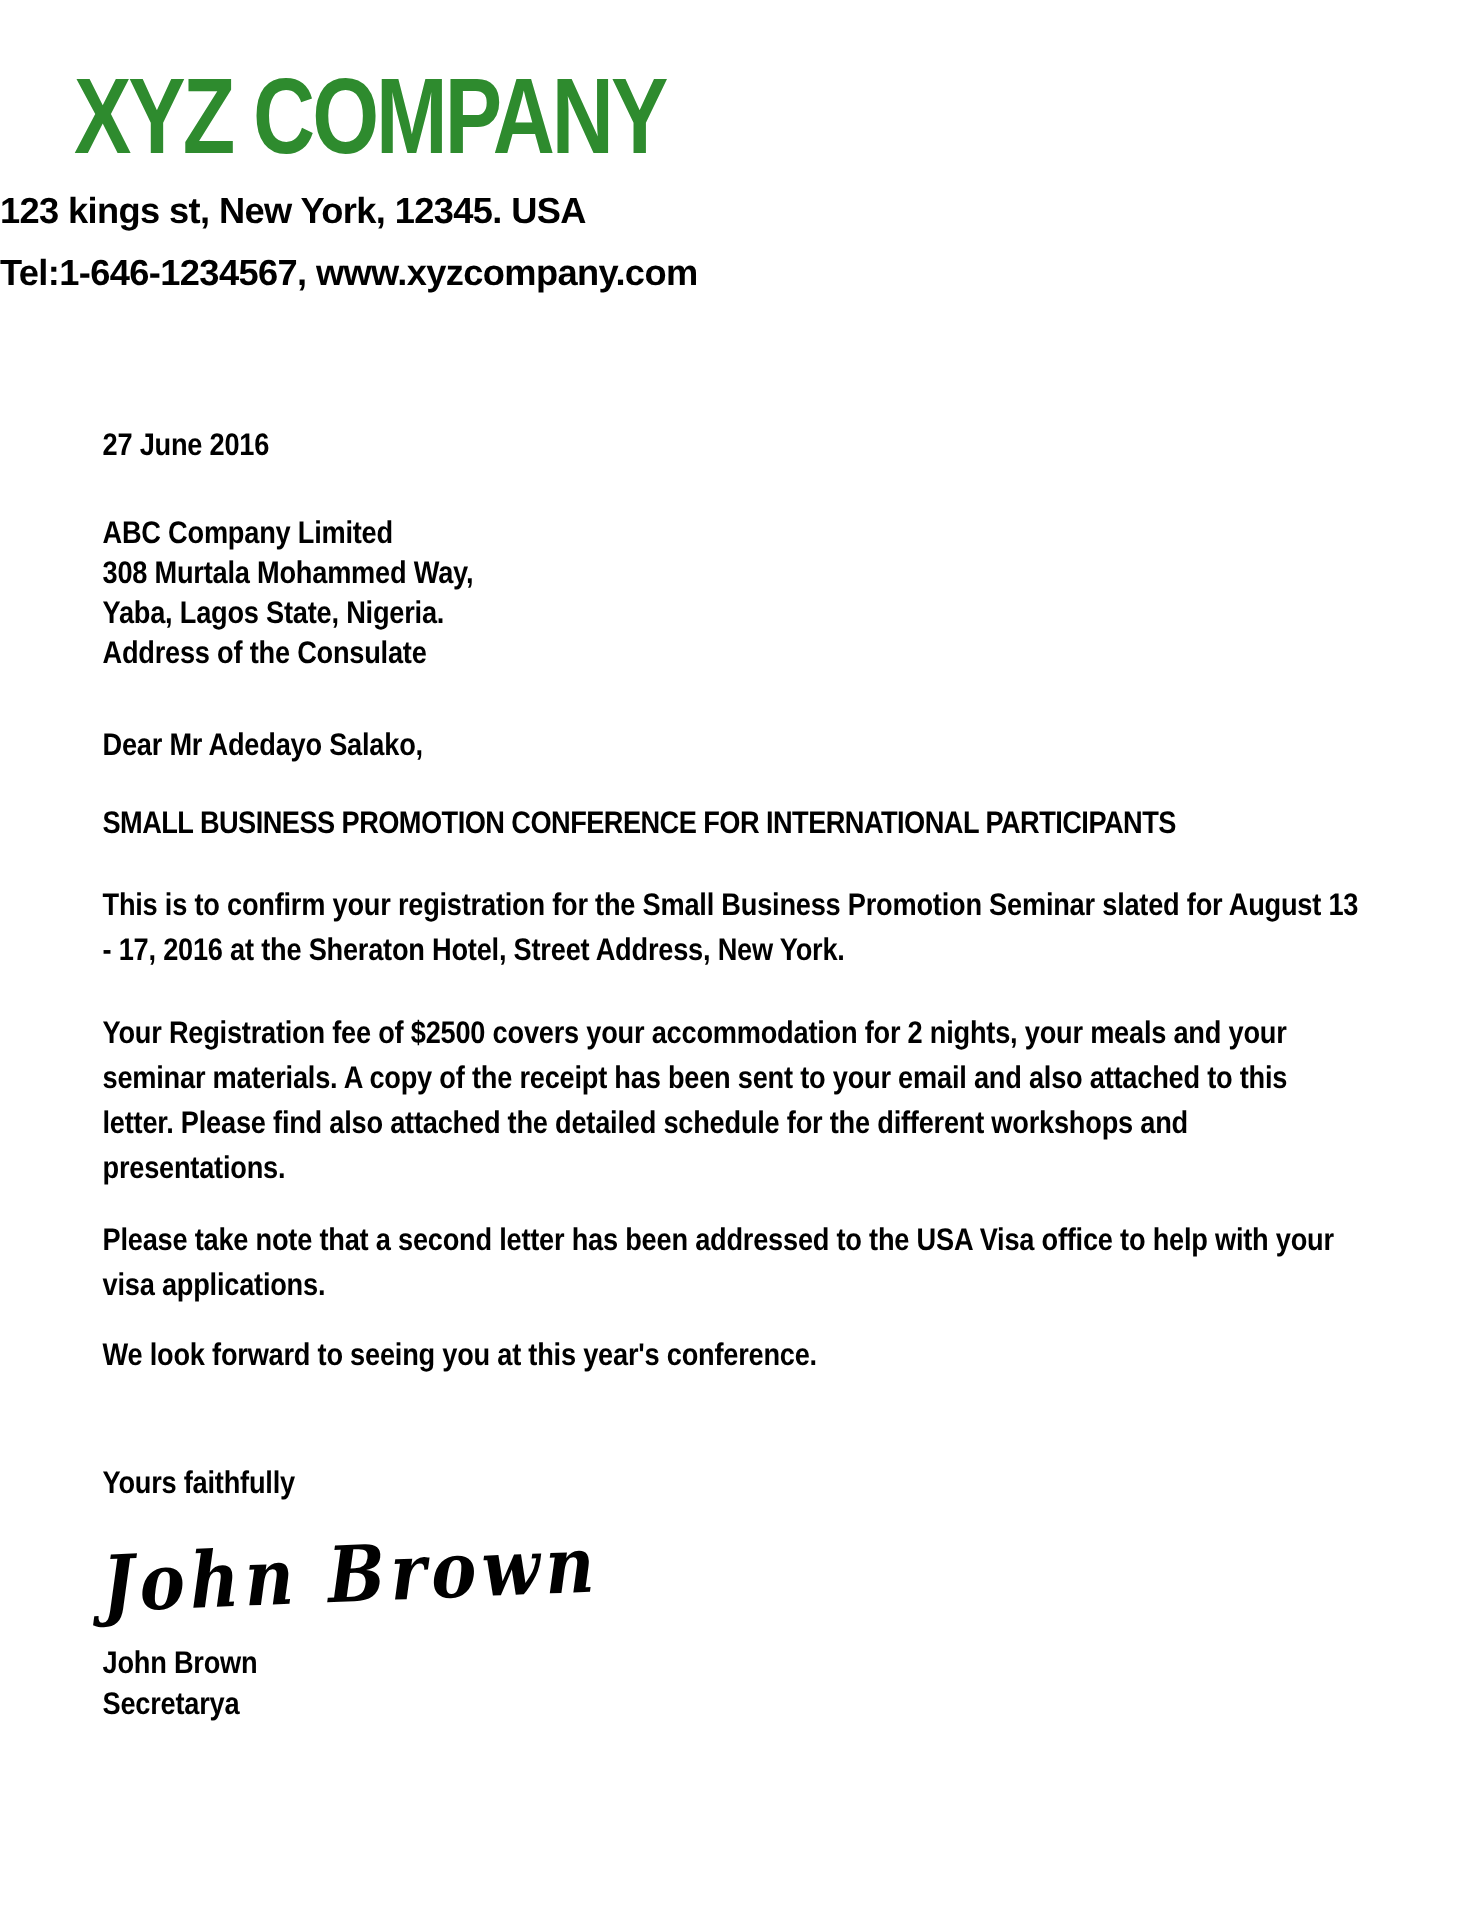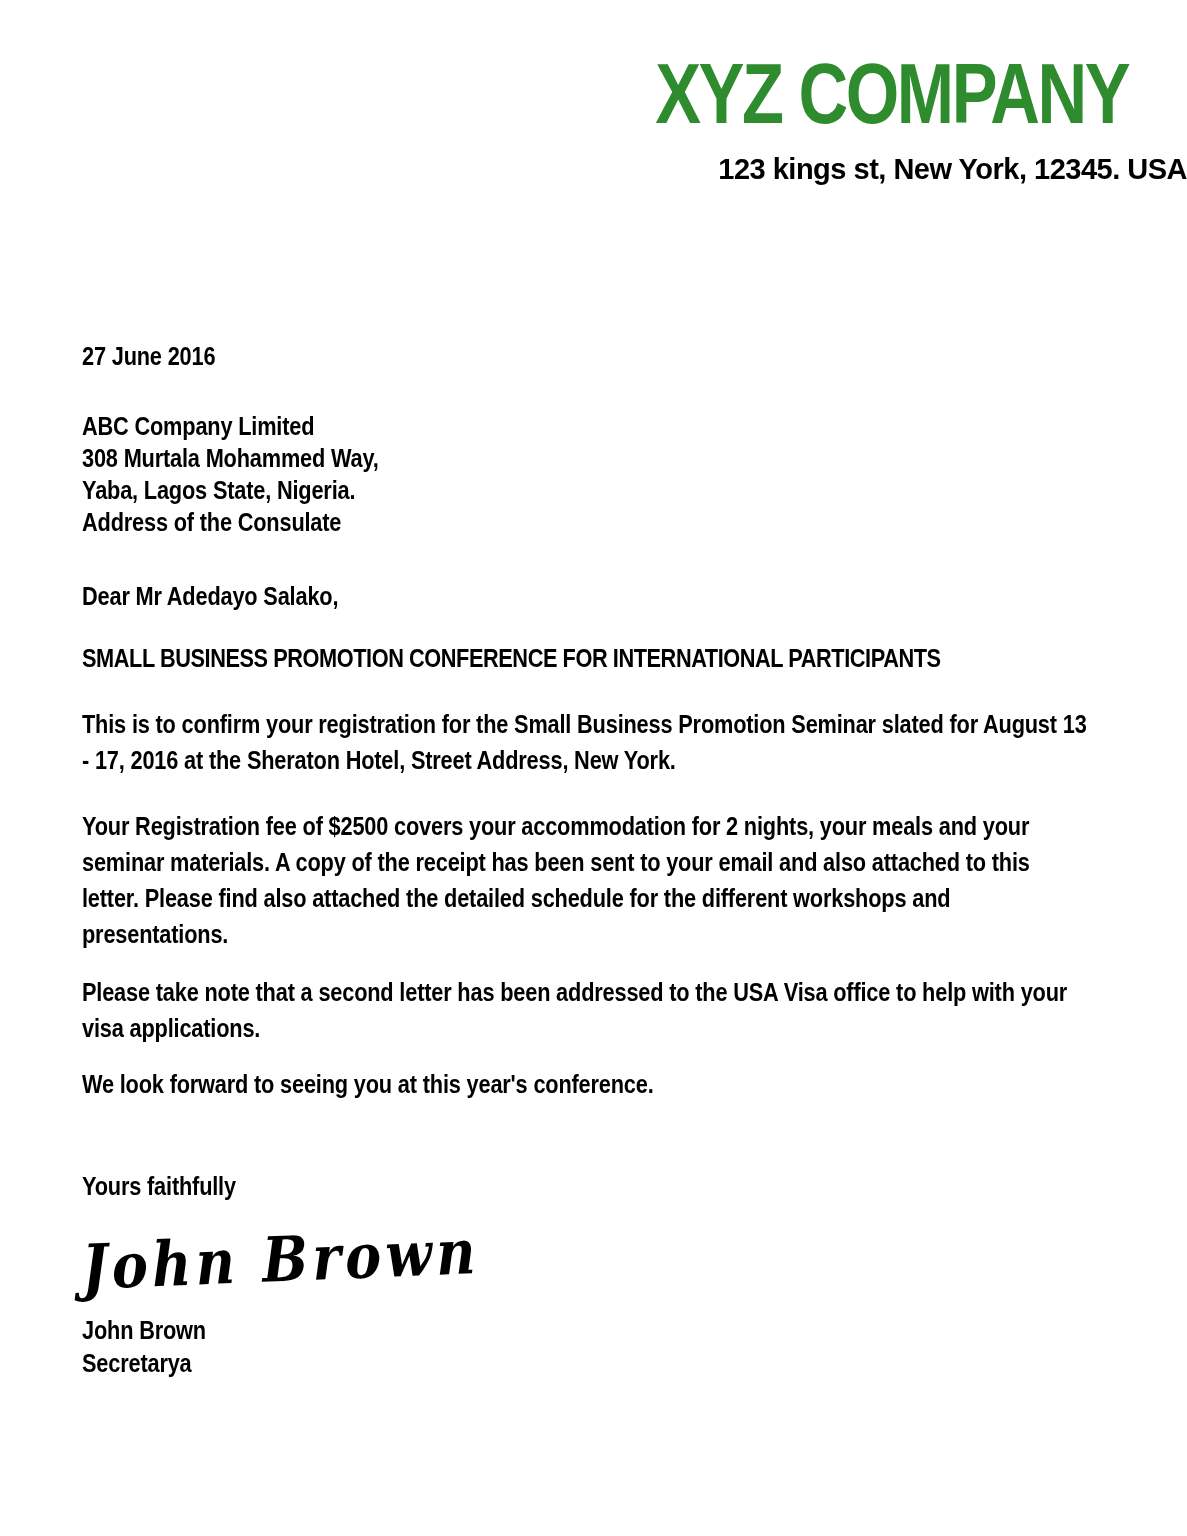--- a/index.html
+++ b/index.html
@@ -12,21 +12,21 @@
     background: #ffffff;
     color: #000000;
     font-family: "Liberation Sans", sans-serif;
     font-weight: bold;
     overflow: hidden;
   }
 
   
   .letterhead {
     padding-top: 50px;
-    text-align: right;
+    text-align: left;
   }
   .company-name {
     display: inline-block;
     font-size: 86px;
     line-height: 1.0;
     letter-spacing: -3px;
     color: #2e8b2e;
     transform: scaleX(0.80);
     transform-origin: 50% 0;
     white-space: nowrap;
@@ -79,20 +79,21 @@
   .signer-block div { line-height: 33px; }
 </style>
 </head>
 <body>
 
 <div class="page">
 
   <div class="letterhead">
     <div class="company-name">XYZ COMPANY</div>
     <div class="header-sub">123 kings st, New York, 12345. USA</div>
+    <div class="header-sub">Tel:1-646-1234567, www.xyzcompany.com</div>
   </div>
 
   <div class="content">
 
     <div class="date-line">27 June 2016</div>
 
     <div class="recipient-block">
       <div>ABC Company Limited</div>
       <div>308 Murtala Mohammed Way,</div>
       <div>Yaba, Lagos State, Nigeria.</div>

